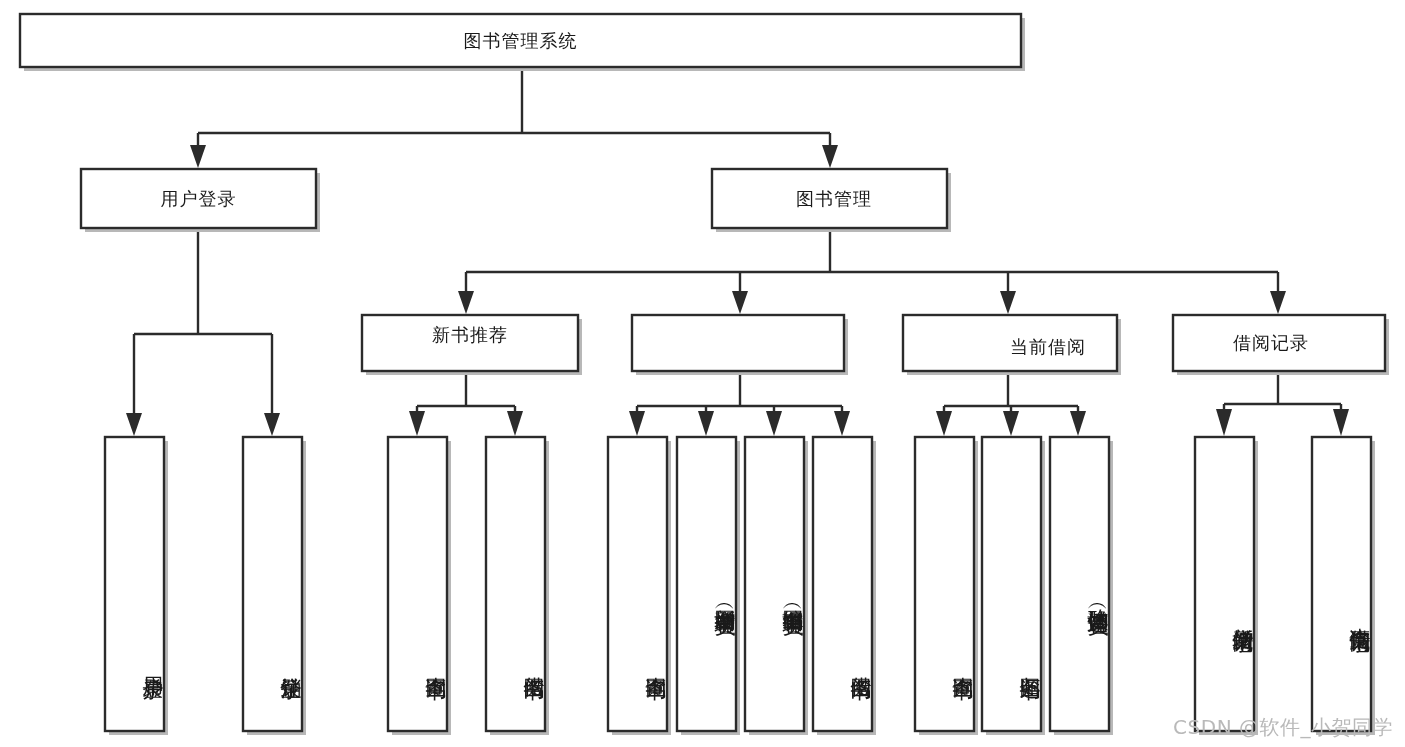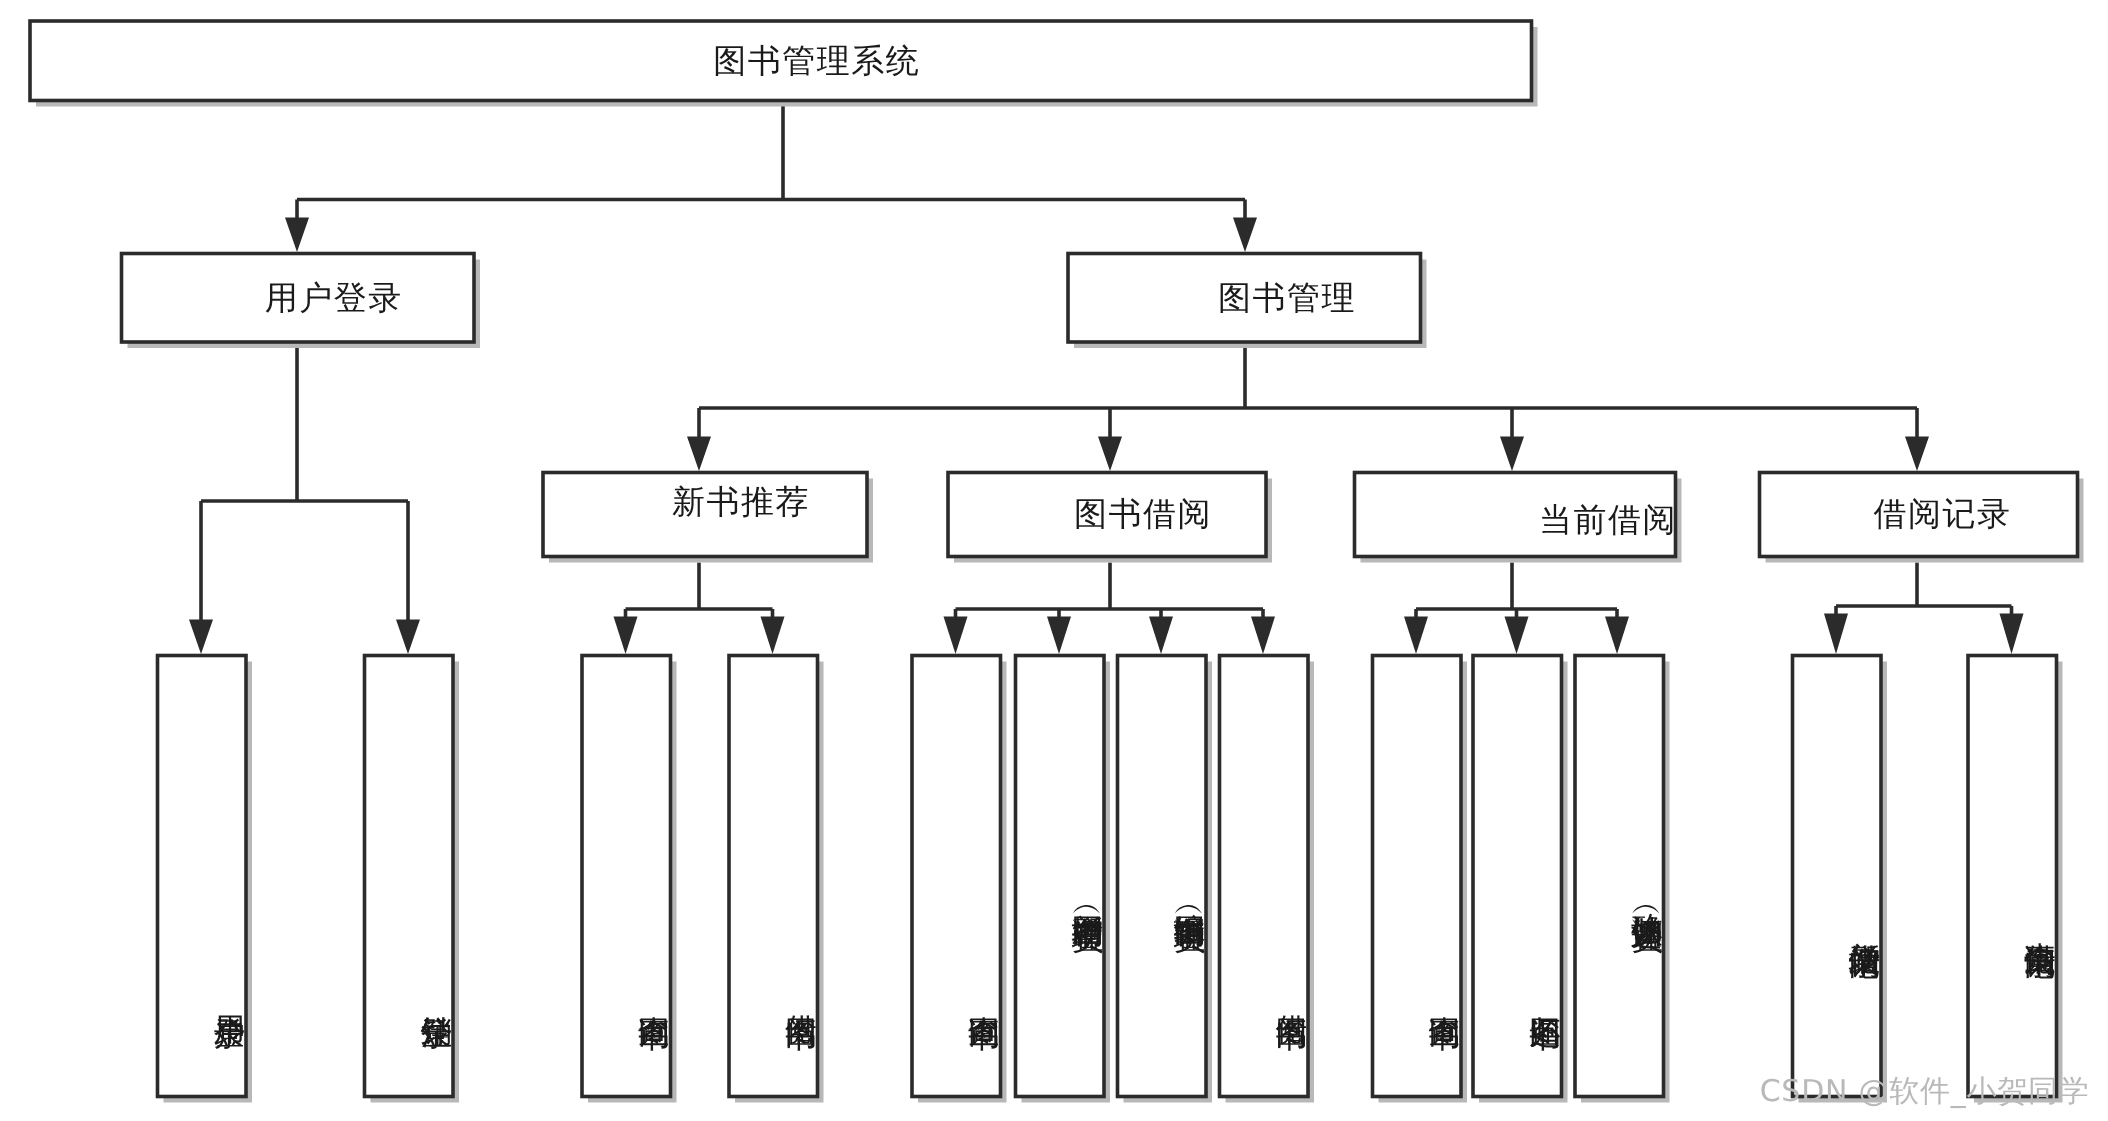--- a/index.html
+++ b/index.html
@@ -57,27 +57,26 @@
     letter-spacing: 1px;
     white-space: nowrap;
     pointer-events: none;
     font-family: "DejaVu Sans", "Liberation Sans", sans-serif;
   }
   .hlabel-wrap {
     position: absolute;
     display: flex;
     align-items: center;
     justify-content: center;
-    font-size: 22px;
+    font-size: 18px;
     color: #1a1a1a;
     letter-spacing: 1px;
     white-space: nowrap;
     pointer-events: none;
     font-family: "DejaVu Sans", "Liberation Sans", sans-serif;
-    margin-left: 24px;
   }
   .watermark {
     position: absolute;
     right: 12px;
     bottom: 6px;
     font-size: 20px;
     color: #b9b9b9;
     letter-spacing: 0.5px;
     font-family: "DejaVu Sans", "Liberation Sans", sans-serif;
     white-space: nowrap;
@@ -257,21 +256,20 @@
     </g>
 
   </svg>
 
   <div class="hlabel-wrap" style="left:20px; top:14px; width:1001px; height:53px;">图书管理系统</div>
 
   <div class="hlabel-wrap" style="left:81px; top:169px; width:235px; height:59px;">用户登录</div>
   <div class="hlabel-wrap" style="left:712px; top:169px; width:244px; height:59px;">图书管理</div>
 
   <div class="hlabel-wrap" style="left:362px; top:315px; width:216px; height:39px;">新书推荐</div>
-  <div class="hlabel-wrap" style="left:632px; top:315px; width:212px; height:56px;">图书借阅</div>
   <div class="hlabel-wrap" style="left:941px; top:315px; width:214px; height:64px;">当前借阅</div>
   <div class="hlabel-wrap" style="left:1173px; top:315px; width:196px; height:56px;">借阅记录</div>
 
   <div class="vlabel-wrap" style="left:105px; top:437px; width:59px; height:294px; padding-top:78px;">用户登录</div>
   <div class="vlabel-wrap" style="left:243px; top:437px; width:59px; height:294px; padding-top:78px;">注销登录</div>
 
   <div class="vlabel-wrap" style="left:388px; top:437px; width:59px; height:294px; padding-top:78px;">查询图书</div>
   <div class="vlabel-wrap" style="left:486px; top:437px; width:59px; height:294px; padding-top:78px;">借阅图书</div>
 
   <div class="vlabel-wrap" style="left:608px; top:437px; width:59px; height:294px; padding-top:78px;">查询图书</div>

